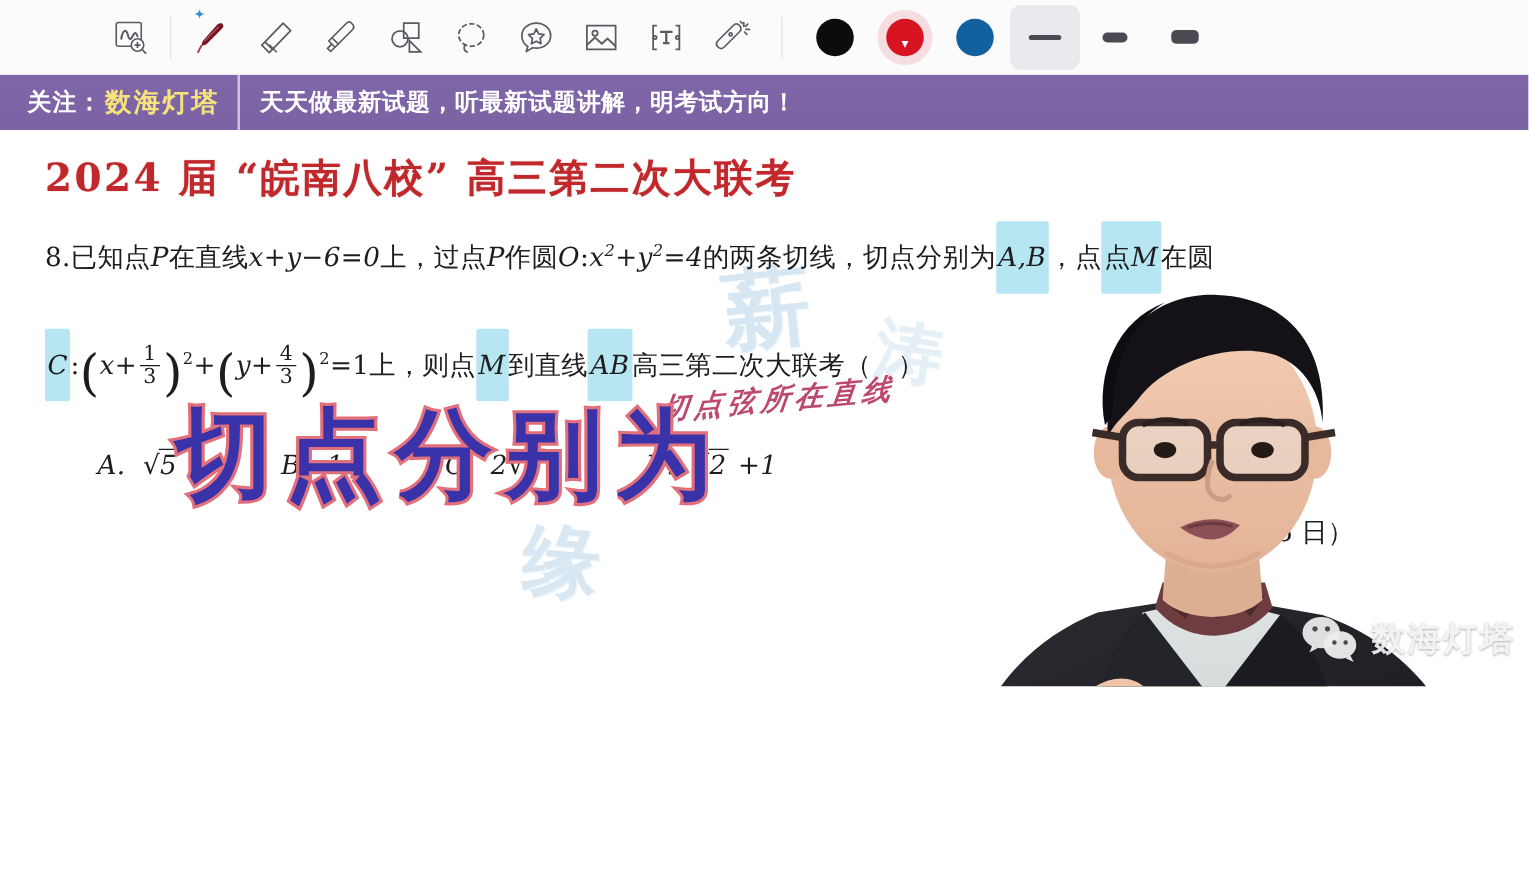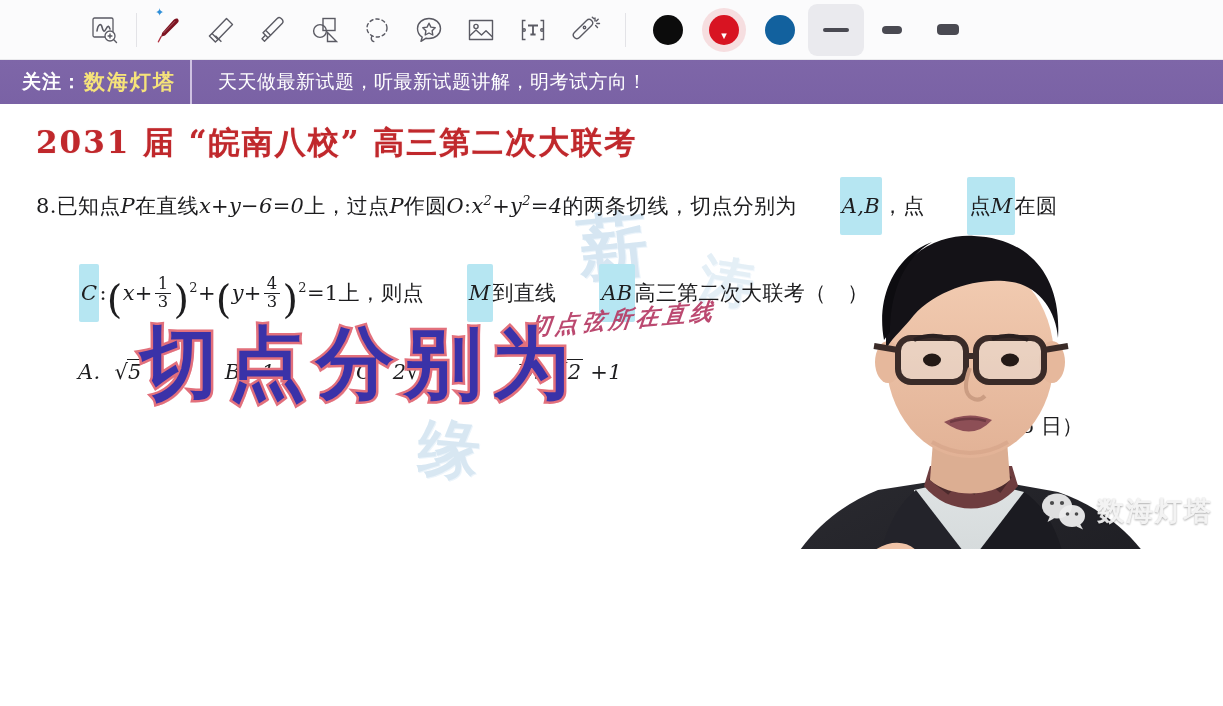--- a/index.html
+++ b/index.html
@@ -59,21 +59,21 @@
     display: flex; align-items: center;
   }
   #banner .b-left {
     display: flex; align-items: baseline; gap: 2px;
     padding: 0 14px 0 22px; height: 44px; align-items: center;
     border-right: 2px solid #cfc2e2;
   }
   .b-label { color:#ffffff; font-size: 19px; font-weight: 700; letter-spacing: 1px; }
   .b-brand { color:#f6e37a; font-size: 21px; font-weight: 700; letter-spacing: 2px;
              font-family: "DejaVu Serif", serif; }
-  .b-right { color: #ffffff; font-size: 19px; font-weight: 400; padding-left: 26px; letter-spacing: .5px;}
+  .b-right { color: #ffffff; font-size: 19px; font-weight: 700; padding-left: 16px; letter-spacing: .5px;}
 
   
   #exam-title {
     position: absolute; left: 36px; top: 62px;
     font-family: "DejaVu Serif", serif;
     font-size: 31px; font-weight: 700; color: #c0282c;
     letter-spacing: 2px; white-space: nowrap;
     text-shadow: 0 0 1px rgba(192,40,44,.45);
   }
 
@@ -81,21 +81,21 @@
   .mline {
     position: absolute; left: 36px;
     font-family: "DejaVu Serif", serif;
     font-size: 21px; color: #1d1d1f; white-space: nowrap; letter-spacing: .3px;
   }
   #mline1 { top: 132px; }
   #mline2 { top: 216px; }
   #opts   { top: 300px; left: 78px; font-style: italic; }
 
   .it { font-style: italic; font-family: "DejaVu Serif", serif; }
-  .hl { background: #b6e6f2; padding: 17px 2px; border-radius: 2px; margin-left: 43px; }
+  .hl { background: #b6e6f2; padding: 17px 2px; border-radius: 2px; }
   sup { font-size: .62em; vertical-align: super; }
 
   .frac {
     display: inline-flex; flex-direction: column; vertical-align: middle;
     text-align: center; font-size: .78em; line-height: 1.02; margin: 0 2px;
     position: relative; top: -1px;
   }
   .frac .num { border-bottom: 1.3px solid #1d1d1f; padding: 0 3px; }
   .frac .den { padding: 0 3px; }
   .paren-big { font-size: 1.9em; vertical-align: -0.33em; font-weight: 300; }
@@ -277,21 +277,21 @@
   <div id="page">
 
     <div id="banner">
       <div class="b-left">
         <span class="b-label">关注：</span>
         <span class="b-brand">数海灯塔</span>
       </div>
       <div class="b-right">天天做最新试题，听最新试题讲解，明考试方向！</div>
     </div>
 
-    <div id="exam-title">2031 届 “皖南八校” 高三第二次大联考</div>
+    <div id="exam-title">2024 届 “皖南八校” 高三第二次大联考</div>
 
     <div class="wm-cal" id="wm1">薪</div>
     <div class="wm-cal" id="wm2">缘</div>
     <div class="wm-cal" id="wm3">涛</div>
 
     <div class="mline" id="mline1">
       <span>8.</span><span>已知点</span><span class="it">P</span><span>在直线</span><span class="it">x+y−6=0</span><span>上，过点</span><span class="it">P</span><span>作圆</span><span class="it">O</span>:<span class="it"><span class="it">x</span><sup>2</sup>+<span class="it">y</span><sup>2</sup>=4</span><span>的两条切线，切点分别为</span><span class="it hl">A,B</span><span>，点</span><span class="hl">点<span class="it">M</span></span><span>在圆</span>
     </div>
 
     <div class="mline" id="mline2">

